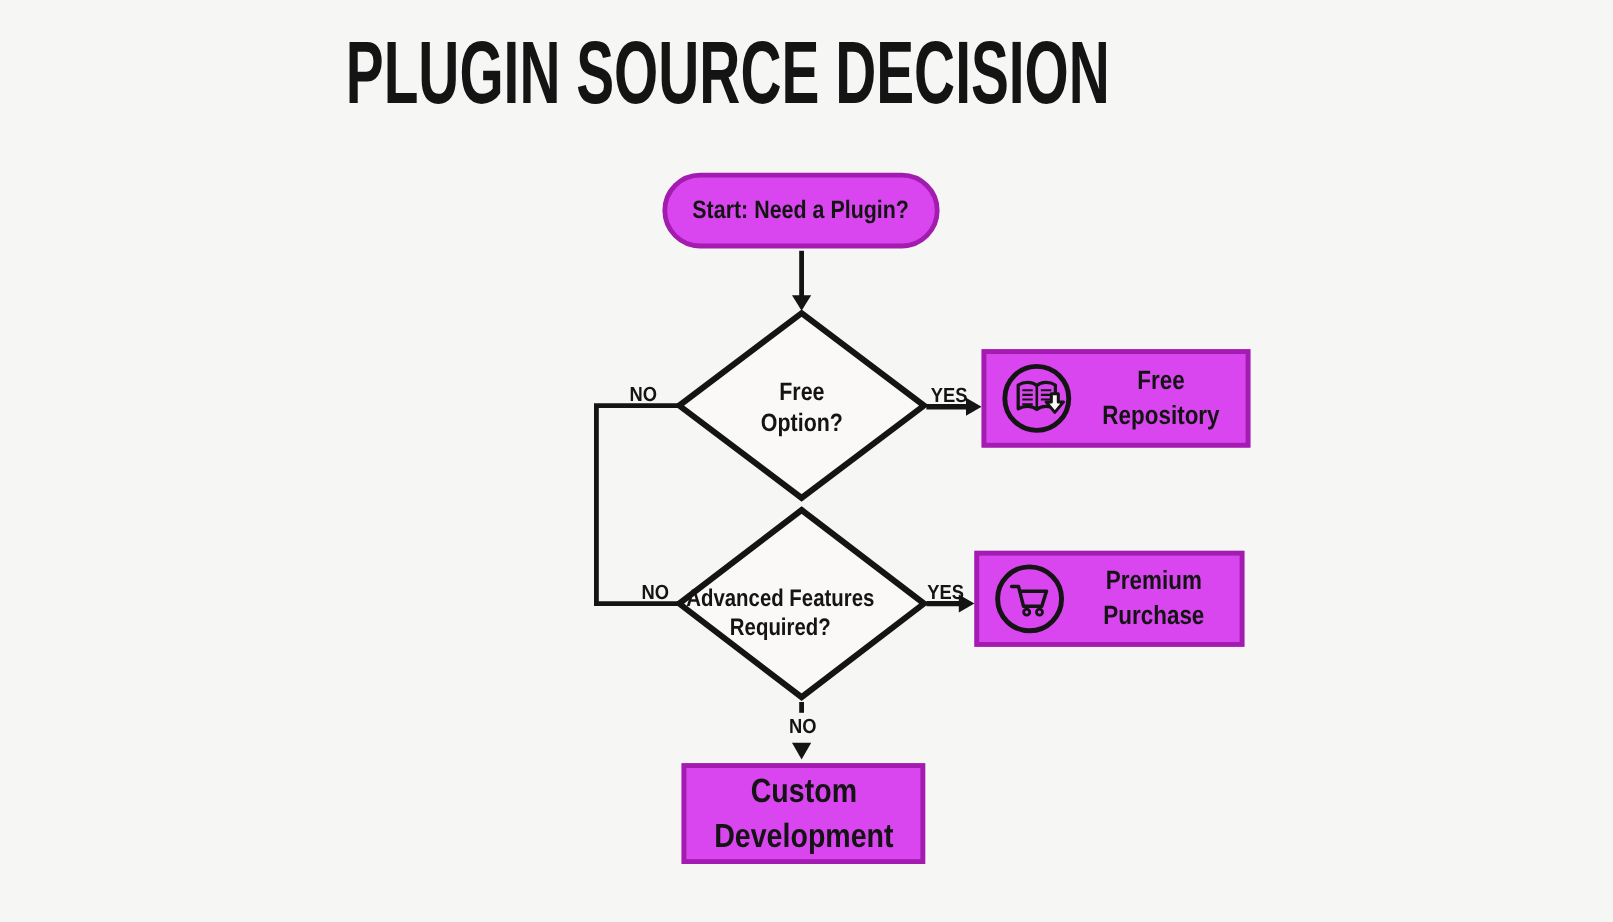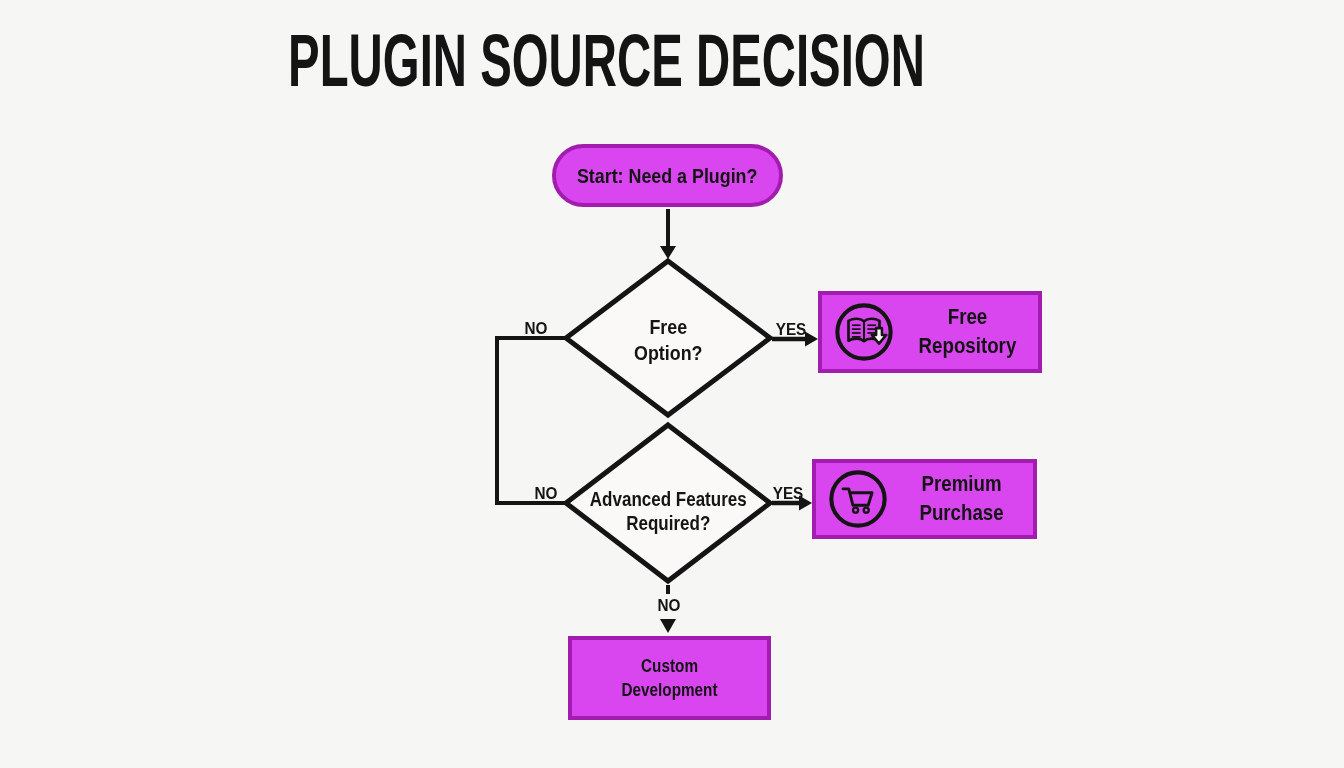--- a/index.html
+++ b/index.html
@@ -30,28 +30,28 @@
   .box-repo    { left:818px; top:291px; width:224px; height:82px; justify-content:flex-start; padding:0 8px 0 11px; gap:10px; }
   .box-premium { left:812px; top:459px; width:225px; height:80px; justify-content:flex-start; padding:0 8px 0 11px; gap:10px; }
   .box-custom  { left:568px; top:636px; width:203px; height:84px; }
 
   .label {
     font-weight:bold; white-space:pre-line; text-align:center; line-height:1.3;
   }
   .cond { display:inline-block; transform:scaleX(0.85); }
   .pill .label { font-size:21px; }
   .box-repo .label, .box-premium .label { font-size:22px; flex:1; }
-  .box-custom .label { font-size:18px; line-height:1.35; }
+  .box-custom .label { font-size:28px; line-height:1.35; }
 
   .dlabel {
     position:absolute; font-weight:bold; text-align:center;
     white-space:pre-line; line-height:1.22; font-size:21px;
   }
   #d1-label { left:568px; top:314px; width:200px; }
-  #d2-label { left:566px; top:487px; width:204px; font-size:20px; }
+  #d2-label { left:548px; top:487px; width:204px; font-size:20px; }
 
   .elabel {
     position:absolute; font-weight:bold; font-size:17px; line-height:1;
     transform:translateX(-50%) scaleX(0.9); transform-origin:center top;
   }
   #yes1 { left:791px; top:321px; }
   #no1  { left:536px; top:320px; }
   #no2  { left:546px; top:485px; }
   #yes2 { left:788px; top:485px; }
   #no3  { left:669px; top:597px; }

